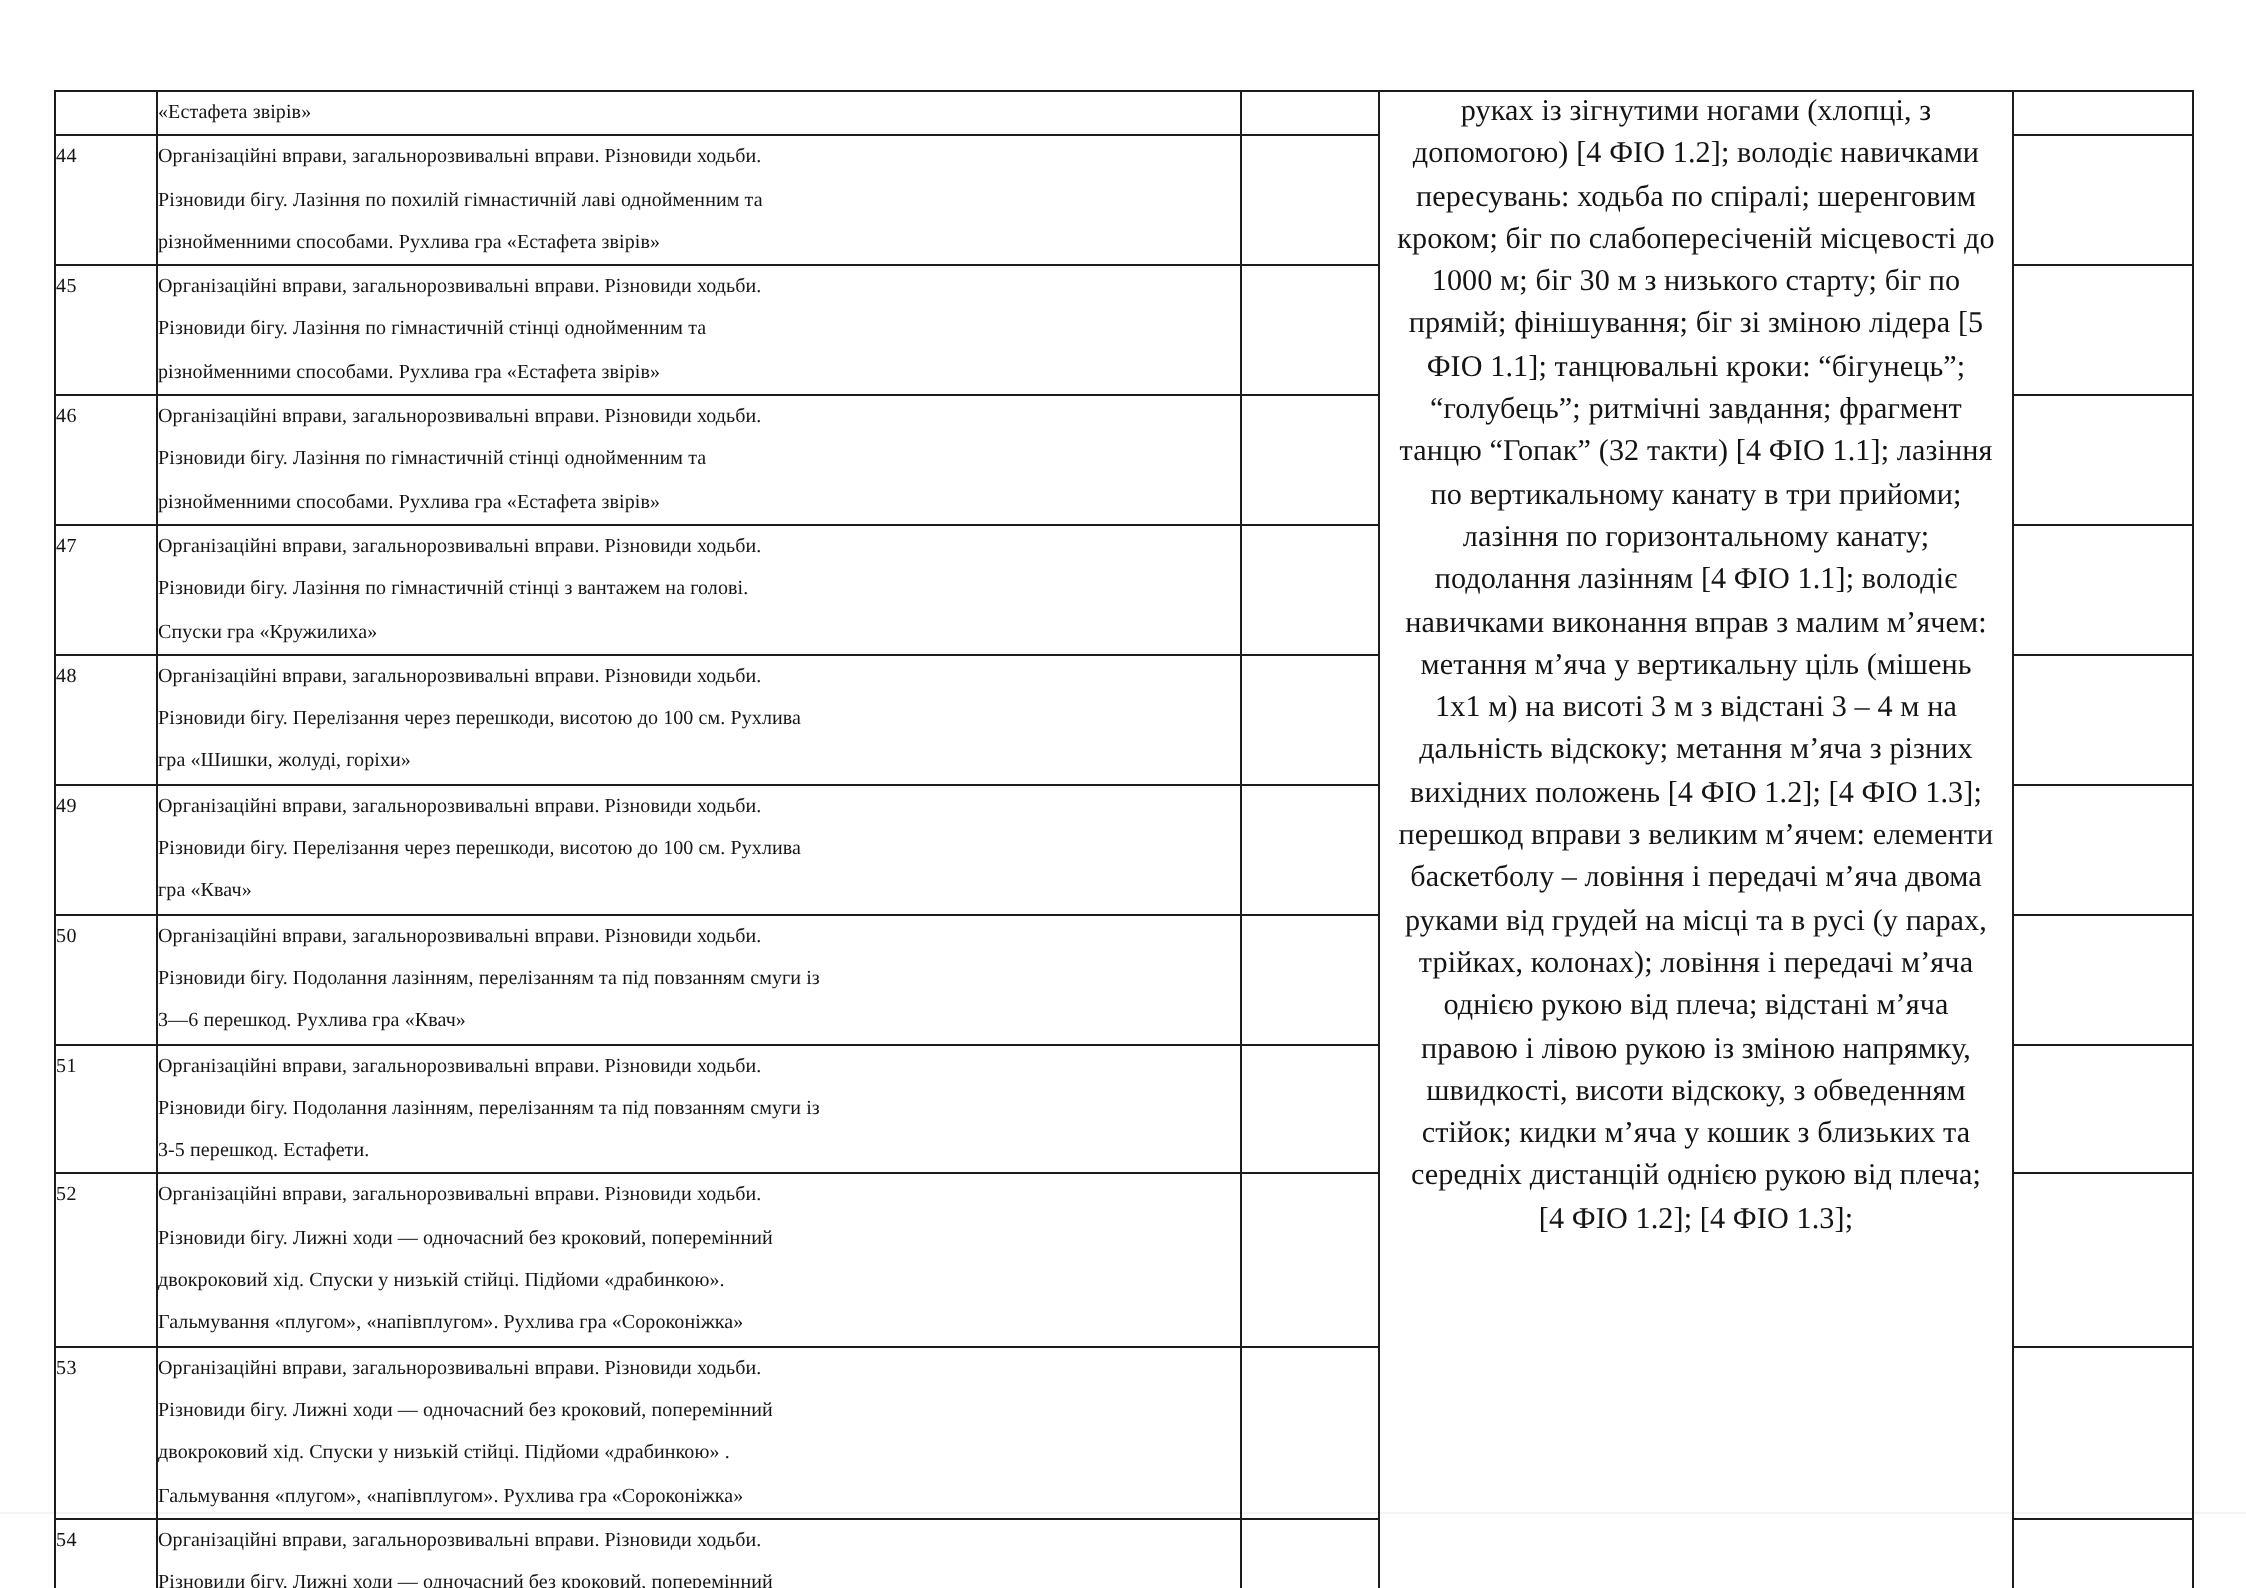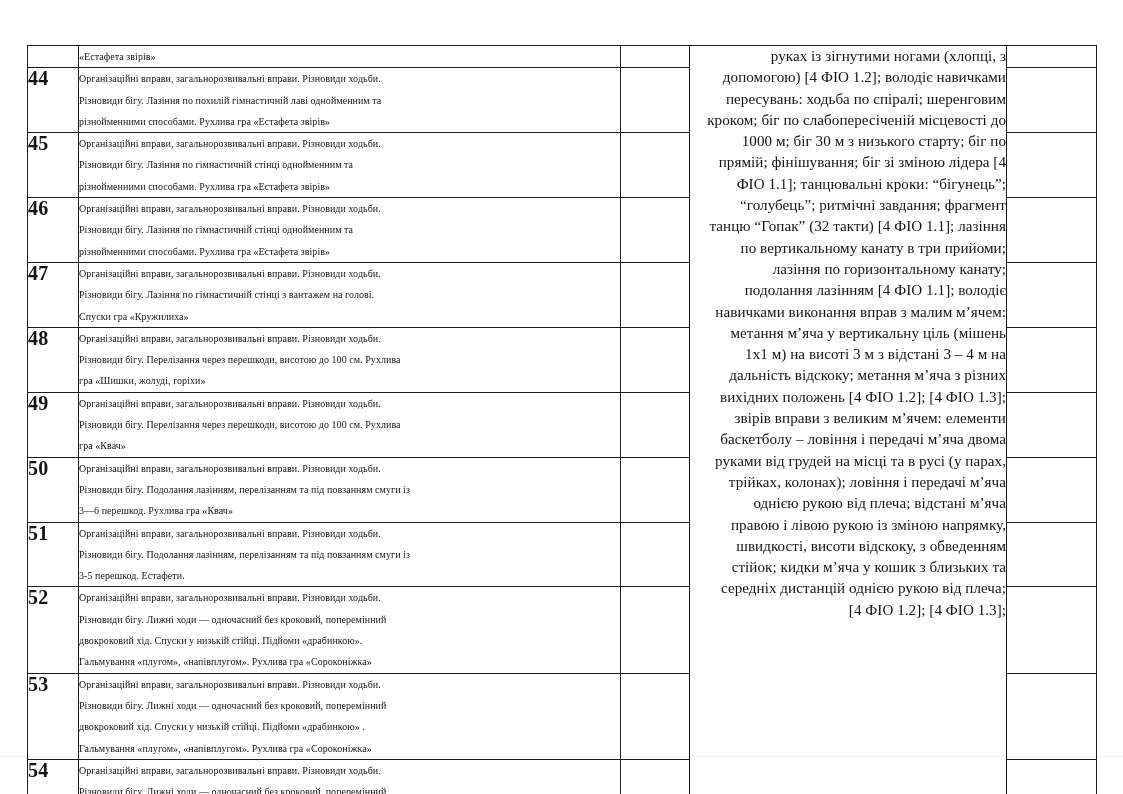--- a/index.html
+++ b/index.html
@@ -36,46 +36,45 @@
     padding: 0;
     background: #ffffff;
   }
   col.c-num    { width: 51px;  }
   col.c-body   { width: 542px; }
   col.c-blank  { width: 69px;  }
   col.c-out    { width: 317px; }
   col.c-last   { width: 90px;  }
 
   td.num {
-    font-size: 20px;
+    font-size: 10px;
     line-height: 21px;
     padding: 2px 0 2px 5px;
     letter-spacing: 0.2px;
-    font-weight: bold;
   }
   td.body {
     font-size: 10px;
     line-height: 21.3px;
     padding: 2px 6px 3px 8px;
     text-align: left;
     letter-spacing: 0.05px;
   }
   td.blank, td.last {
     background: #ffffff;
   }
   td.outcomes {
     font-size: 15.1px;
     line-height: 21.3px;
     padding: 3px 5px 3px 8px;
     vertical-align: top;
     letter-spacing: 0.05px;
   }
   td.outcomes p {
     margin: 0;
-    text-align: right;
+    text-align: center;
     hyphens: none;
   }
   .body-line {
     display: block;
     white-space: nowrap;
   }
   .out-line {
     display: block;
     white-space: nowrap;
   }
@@ -109,33 +108,33 @@
           <span class="body-line">«Естафета звірів»</span>
         </td>
         <td class="blank"></td>
         <td class="outcomes" rowspan="12">
           <p>
             <span class="out-line">руках із зігнутими ногами (хлопці, з</span>
             <span class="out-line">допомогою) [4 ФІО 1.2]; володіє навичками</span>
             <span class="out-line">пересувань: ходьба по спіралі; шеренговим</span>
             <span class="out-line">кроком; біг по слабопересіченій місцевості до</span>
             <span class="out-line">1000 м; біг 30 м з низького старту; біг по</span>
-            <span class="out-line">прямій; фінішування; біг зі зміною лідера [4</span>
+            <span class="out-line">прямій; фінішування; біг зі зміною лідера [5</span>
             <span class="out-line">ФІО 1.1]; танцювальні кроки: “бігунець”;</span>
             <span class="out-line">“голубець”; ритмічні завдання; фрагмент</span>
             <span class="out-line">танцю “Гопак” (32 такти) [4 ФІО 1.1]; лазіння</span>
             <span class="out-line">по вертикальному канату в три прийоми;</span>
             <span class="out-line">лазіння по горизонтальному канату;</span>
             <span class="out-line">подолання лазінням [4 ФІО 1.1]; володіє</span>
             <span class="out-line">навичками виконання вправ з малим м’ячем:</span>
             <span class="out-line">метання м’яча у вертикальну ціль (мішень</span>
             <span class="out-line">1х1 м) на висоті 3 м з відстані 3 – 4 м на</span>
             <span class="out-line">дальність відскоку; метання м’яча з різних</span>
             <span class="out-line">вихідних положень [4 ФІО 1.2]; [4 ФІО 1.3];</span>
-            <span class="out-line">звірів вправи з великим м’ячем: елементи</span>
+            <span class="out-line">перешкод вправи з великим м’ячем: елементи</span>
             <span class="out-line">баскетболу – ловіння і передачі м’яча двома</span>
             <span class="out-line">руками від грудей на місці та в русі (у парах,</span>
             <span class="out-line">трійках, колонах); ловіння і передачі м’яча</span>
             <span class="out-line">однією рукою від плеча; відстані м’яча</span>
             <span class="out-line">правою і лівою рукою із зміною напрямку,</span>
             <span class="out-line">швидкості, висоти відскоку, з обведенням</span>
             <span class="out-line">стійок; кидки м’яча у кошик з близьких та</span>
             <span class="out-line">середніх дистанцій однією рукою від плеча;</span>
             <span class="out-line">[4 ФІО 1.2]; [4 ФІО 1.3];</span>
           </p>

